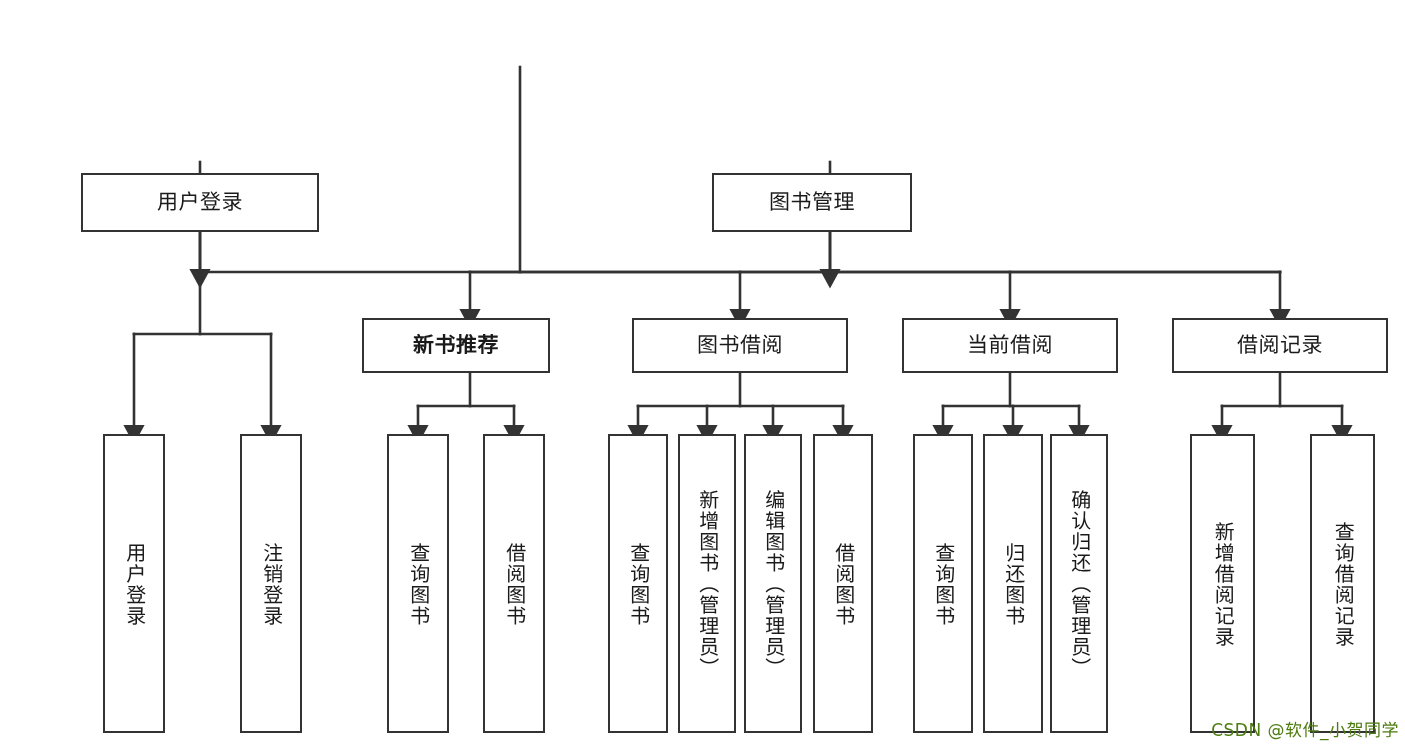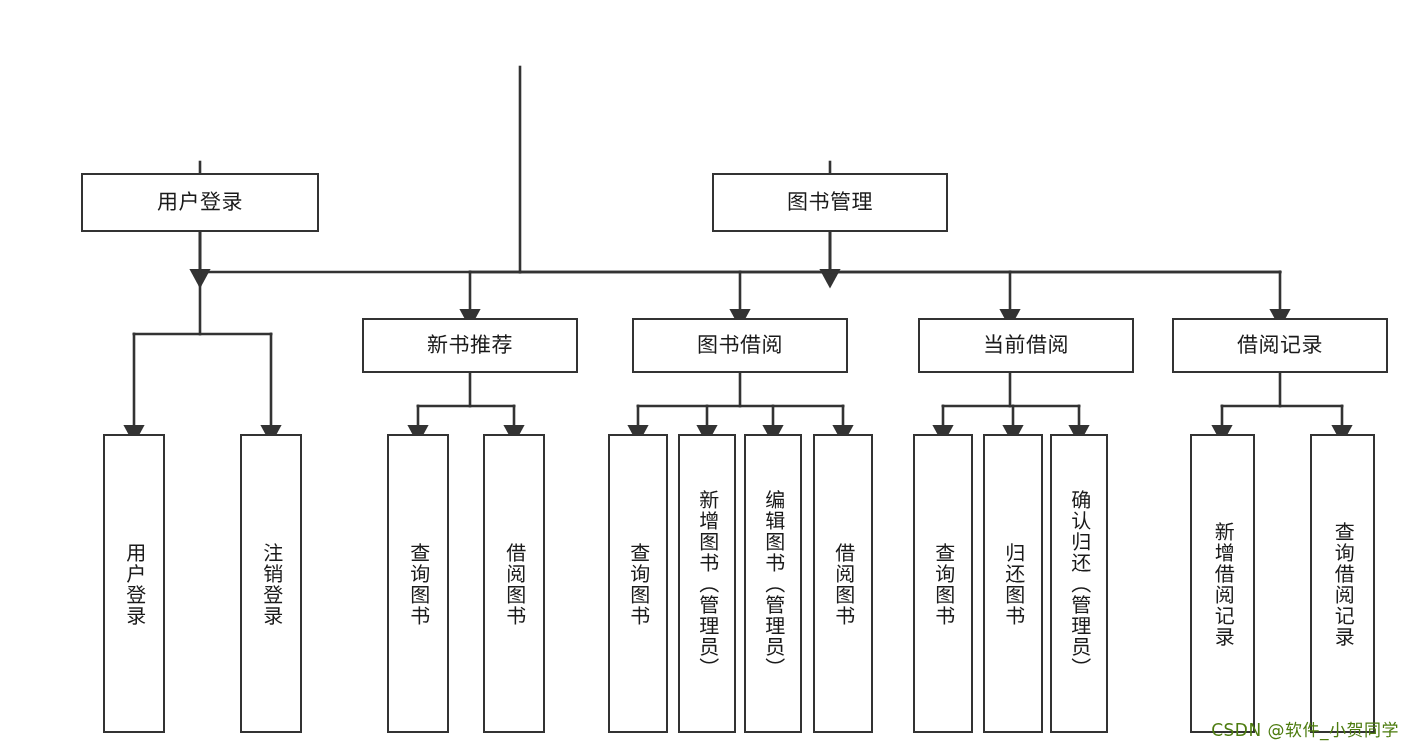--- a/index.html
+++ b/index.html
@@ -126,31 +126,31 @@
       <path d="M1222,406 L1342,406"></path>
       <path d="M1222,406 L1222,428" marker-end="url(#arr)"></path>
       <path d="M1342,406 L1342,428" marker-end="url(#arr)"></path>
     </g>
   </svg>
 
 
   <div class="node horiz" style="left:81px; top:173px; width:238px; height:59px;">
     <span>用户登录</span>
   </div>
-  <div class="node horiz" style="left:712px; top:173px; width:236px; height:59px;align-items:center;">
+  <div class="node horiz" style="left:712px; top:173px; width:200px; height:59px;align-items:center;">
     <span>图书管理</span>
   </div>
 
-  <div class="node horiz" style="left:362px; top:318px; width:216px; height:55px;">
+  <div class="node horiz" style="left:362px; top:318px; width:188px; height:55px;font-weight:bold;">
     <span>新书推荐</span>
   </div>
   <div class="node horiz" style="left:632px; top:318px; width:216px; height:55px;">
     <span>图书借阅</span>
   </div>
-  <div class="node horiz" style="left:902px; top:318px; width:216px; height:55px;margin-left:16px;">
+  <div class="node horiz" style="left:902px; top:318px; width:216px; height:55px;">
     <span>当前借阅</span>
   </div>
   <div class="node horiz" style="left:1172px; top:318px; width:216px; height:55px;">
     <span>借阅记录</span>
   </div>
 
   <div class="node vert" style="left:103px; top:434px; width:62px; height:299px;">
     <span class="vtext">用户登录</span>
   </div>
   <div class="node vert" style="left:240px; top:434px; width:62px; height:299px;">

